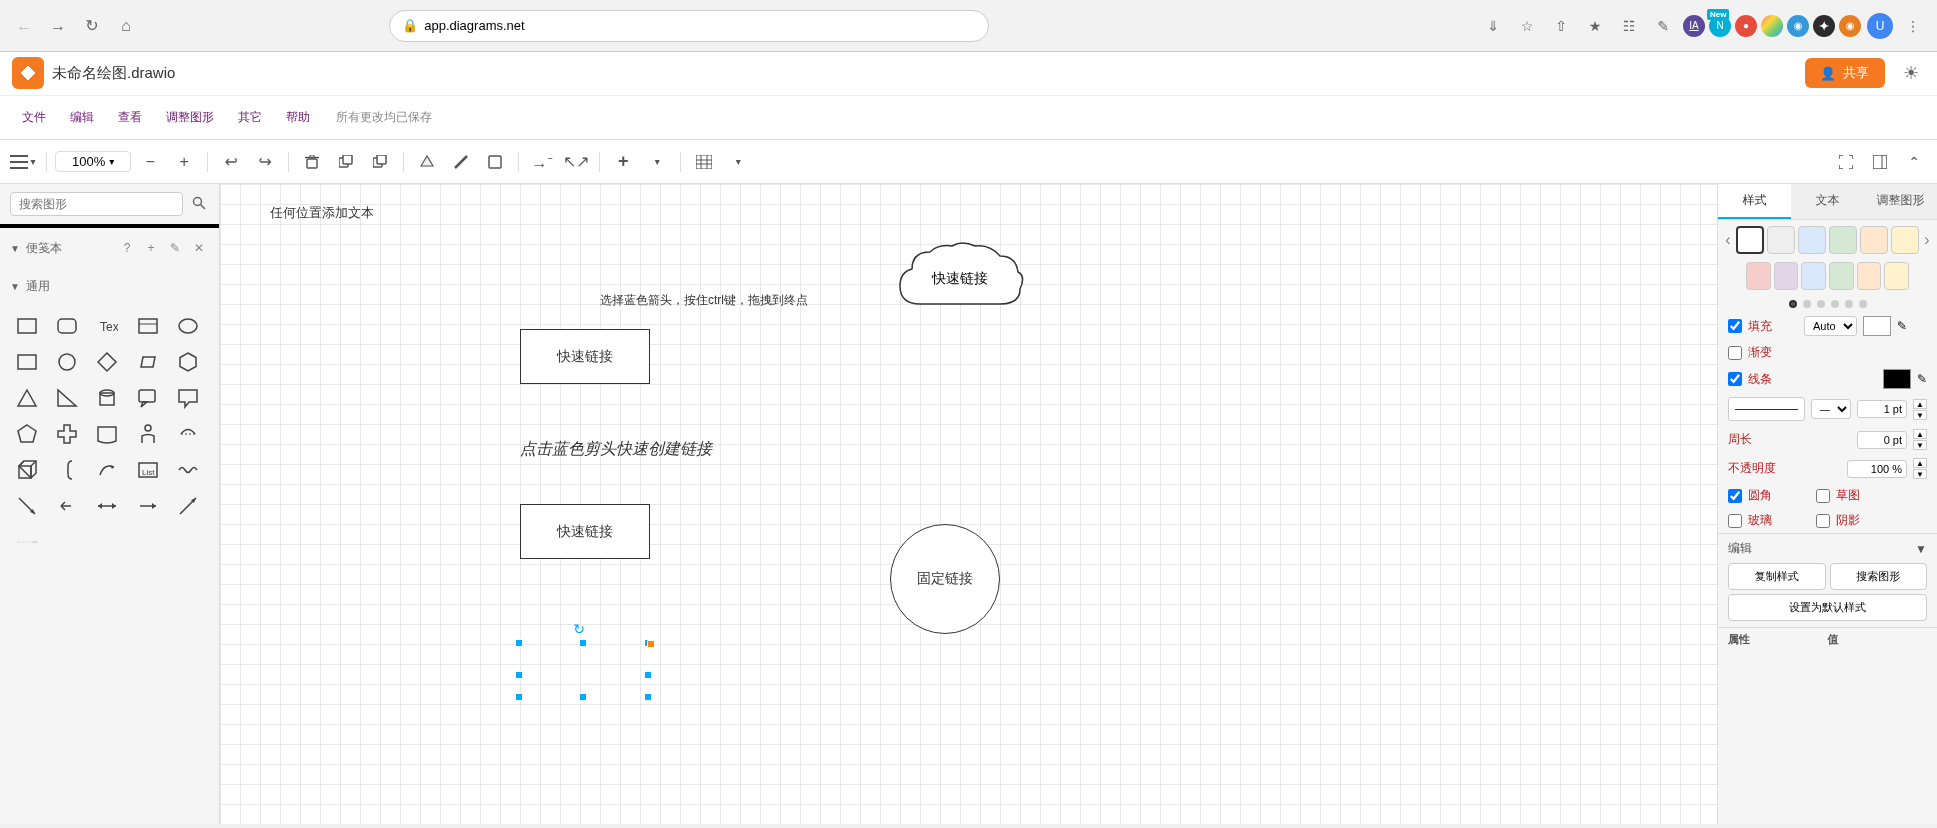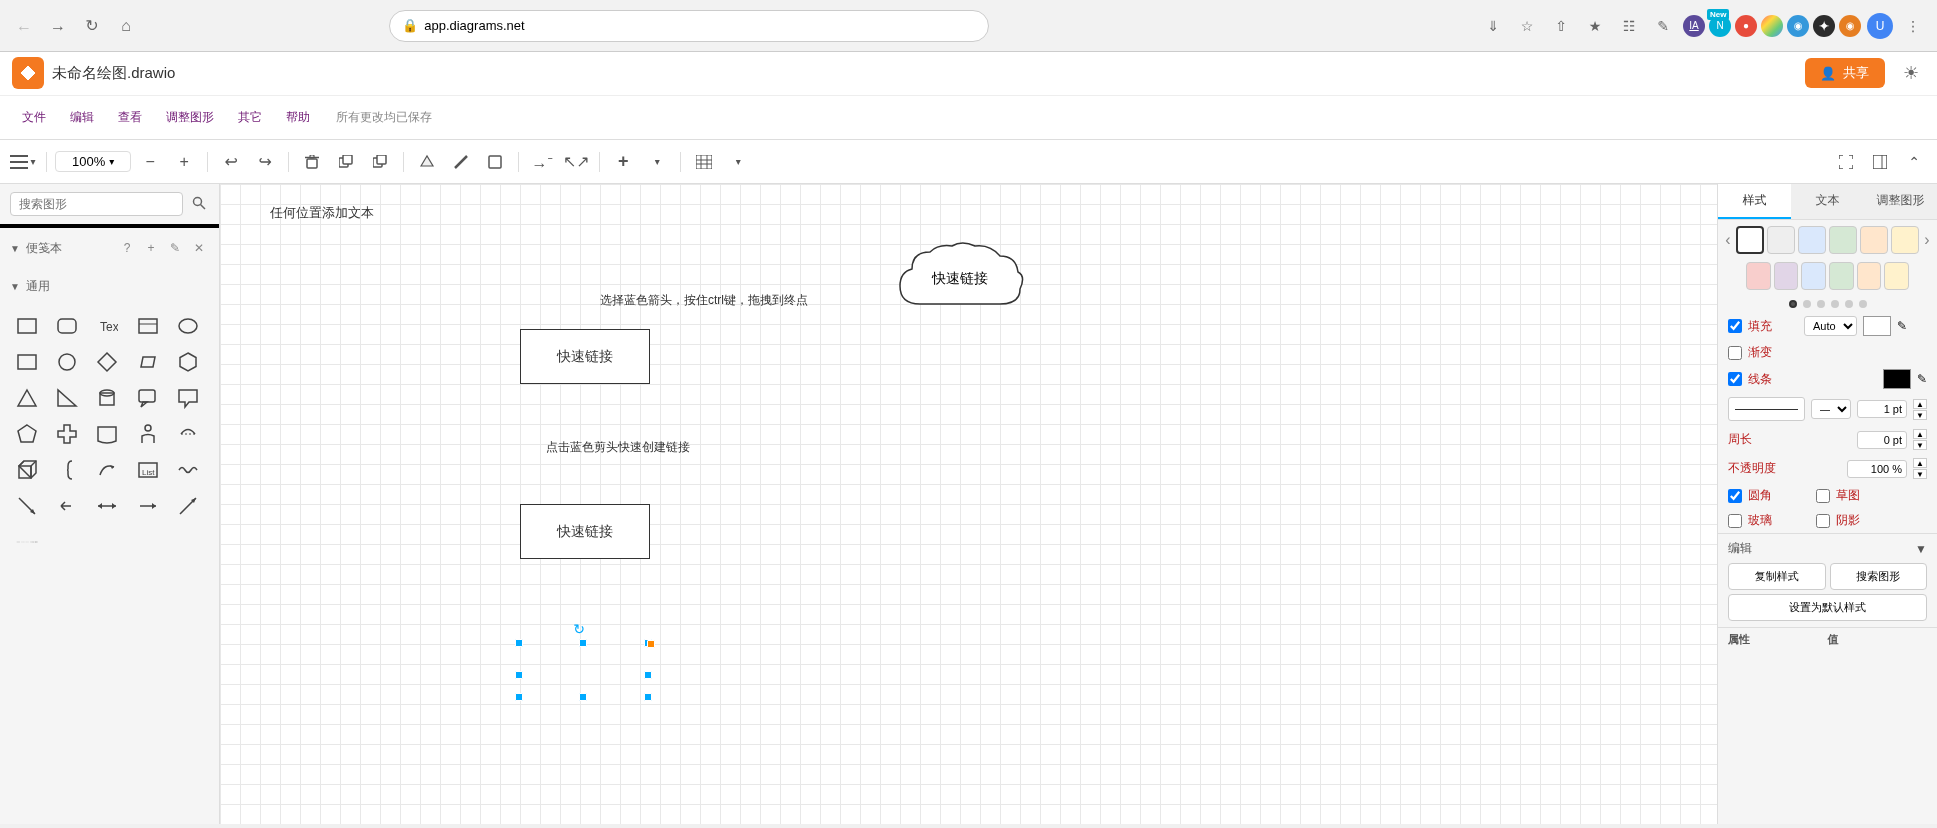--- a/index.html
+++ b/index.html
@@ -718,21 +718,21 @@
   </div>
 
   <div class="canvas-area">
     <div class="canvas-grid"></div>
     <div class="canvas-content">
 
       <div class="diagram-label" style="left: 50px; top: 20px;">任何位置添加文本</div>
 
       <div class="diagram-label" style="left: 380px; top: 108px; font-size: 12px;">选择蓝色箭头，按住ctrl键，拖拽到终点</div>
 
-      <div class="diagram-label" style="left: 326px; top: 255px; font-size: 12px;">点击蓝色剪头快速创建链接</div>
+      <div class="diagram-label" style="left: 300px; top: 255px; font-size: 16px; font-style: italic;">点击蓝色剪头快速创建链接</div>
 
       <div class="diagram-box" style="left: 300px; top: 145px; width: 130px; height: 55px;">
         <span>快速链接</span>
       </div>
 
       <div class="diagram-box" style="left: 300px; top: 320px; width: 130px; height: 55px;">
         <span>快速链接</span>
       </div>
 
 
@@ -749,20 +749,23 @@
 
       <div class="rotate-handle" style="left: 352px; top: 438px;">↻</div>
 
       <div style="position:absolute; left: 670px; top: 50px; width: 140px; height: 90px;">
         <svg width="140" height="90" viewBox="0 0 140 90">
           <path d="M30,70 Q10,70 10,52 Q10,38 22,35 Q22,18 40,18 Q48,10 62,12 Q72,6 85,12 Q100,10 110,22 Q126,22 128,38 Q136,42 130,55 Q130,70 110,70 Z" fill="white" stroke="#333" stroke-width="1.5"></path>
         </svg>
         <div style="position:absolute;top:50%;left:50%;transform:translate(-50%,-50%);font-size:14px;white-space:nowrap;">快速链接</div>
       </div>
 
+      <div class="diagram-circle" style="left: 670px; top: 340px; width: 110px; height: 110px;">
+        <span>固定链接</span>
+      </div>
 
       <svg class="canvas-svg">
 
         <line x1="430" y1="172" x2="670" y2="112" stroke="#333" stroke-width="1.5" marker-end="url(#arrowhead)"></line>
 
         <line x1="365" y1="200" x2="365" y2="320" stroke="#333" stroke-width="1.5"></line>
         <polygon points="365,320 361,310 369,310" fill="#333"></polygon>
 
         <line x1="365" y1="375" x2="365" y2="460" stroke="#333" stroke-width="1.5"></line>
         <polygon points="365,460 361,450 369,450" fill="#333"></polygon>

